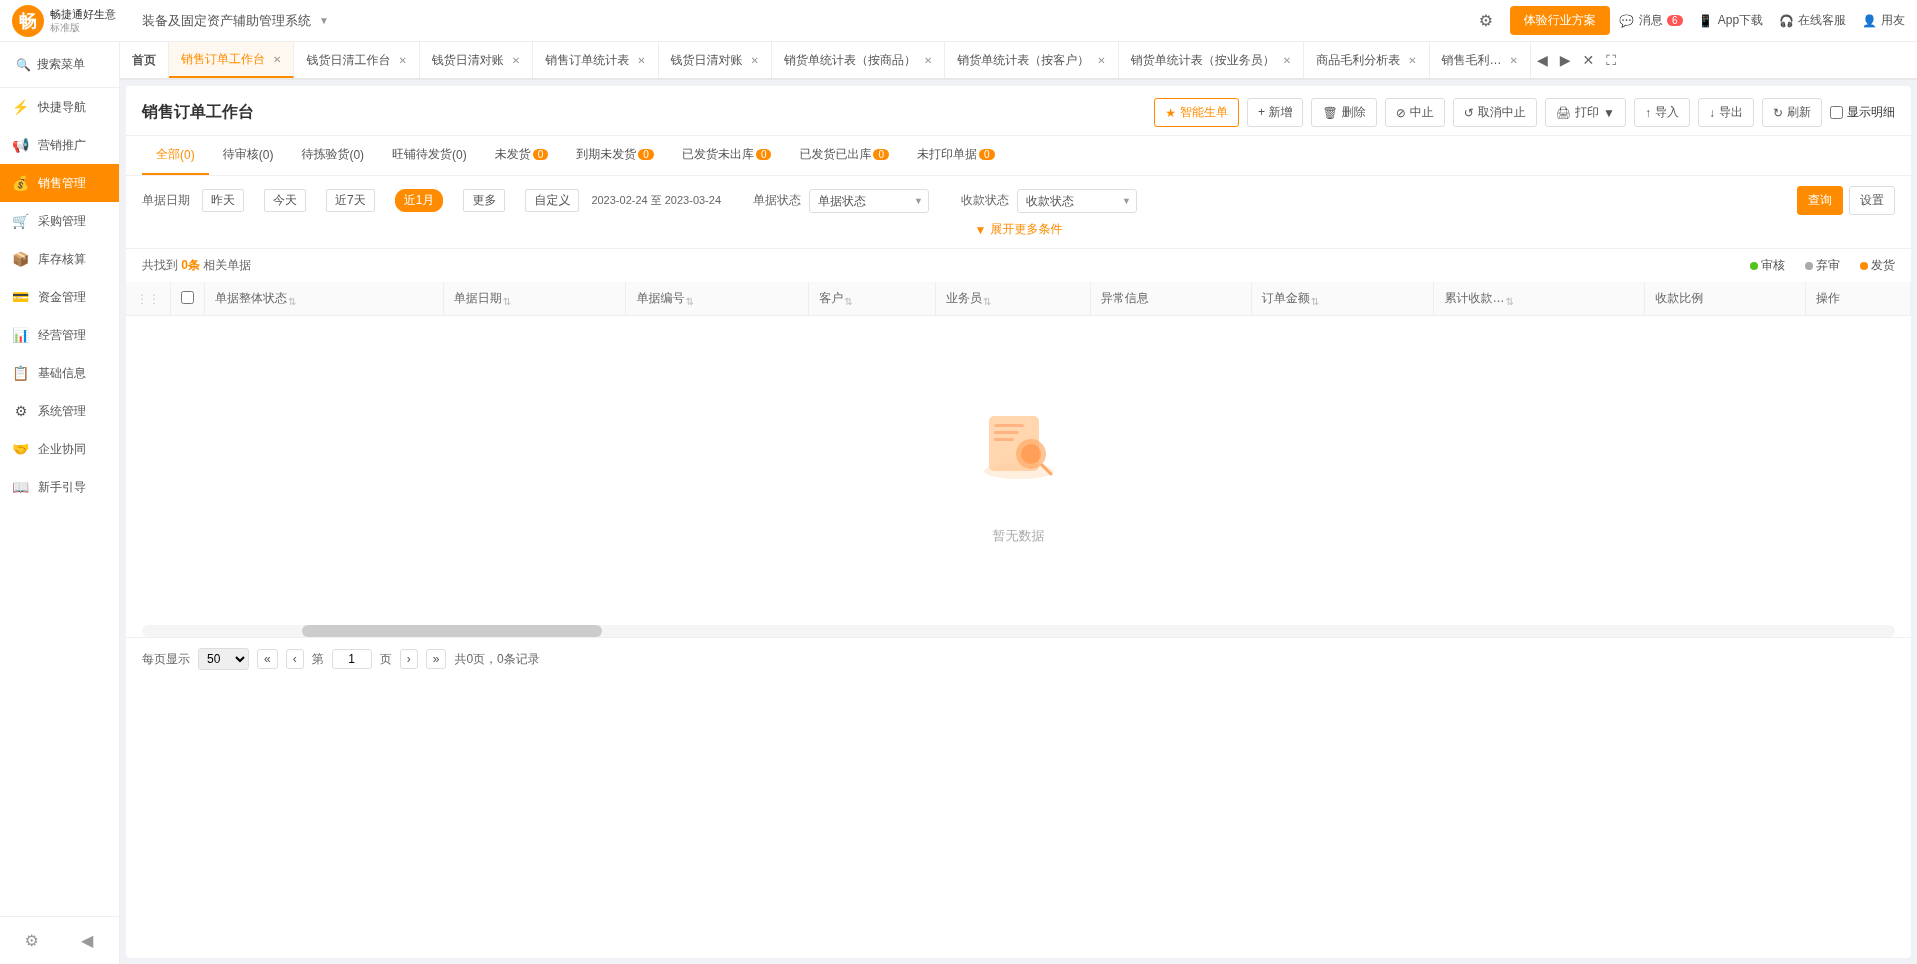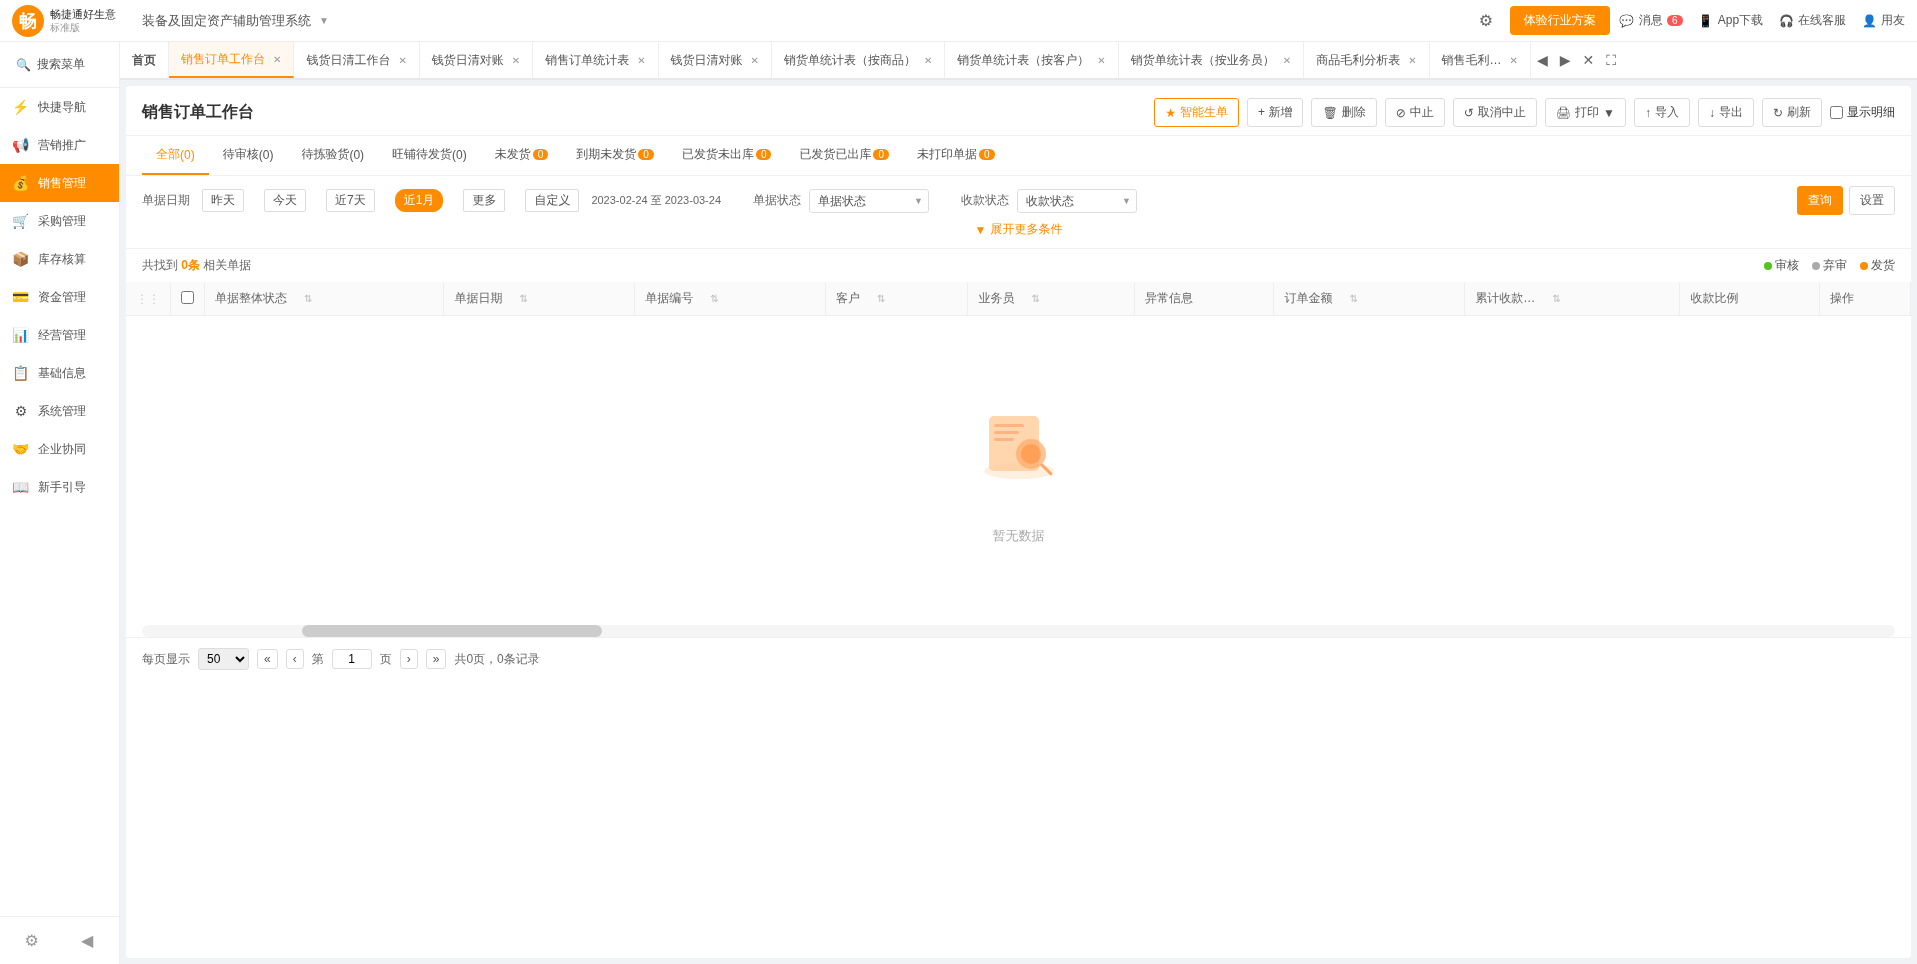--- a/index.html
+++ b/index.html
@@ -66,32 +66,32 @@
     .date-btn.active { background: #ff8c00; color: white; border-color: #ff8c00; border-radius: 10px; }
     .filter-date-range { color: #666; font-size: 11px; }
     .filter-status { display: flex; align-items: center; gap: 8px; margin-left: 20px; }
     .filter-select { border: 1px solid #ddd; border-radius: 3px; padding: 4px 24px 4px 8px; font-size: 12px; color: #555; background: white; appearance: none; -webkit-appearance: none; position: relative; min-width: 120px; cursor: pointer; }
     .select-wrapper { position: relative; display: inline-block; }
     .select-wrapper::after { content: '▼'; position: absolute; right: 6px; top: 50%; transform: translateY(-50%); font-size: 9px; color: #999; pointer-events: none; }
     .expand-more { display: flex; align-items: center; justify-content: center; gap: 4px; cursor: pointer; color: #ff8c00; font-size: 12px; margin: 6px auto 0; }
 
     
     .result-summary { padding: 8px 16px; display: flex; align-items: center; justify-content: space-between; font-size: 12px; color: #666; }
-    .result-actions { display: flex; align-items: center; gap: 13px; }
+    .result-actions { display: flex; align-items: center; gap: 20px; }
     .result-btn { display: inline-flex; align-items: center; gap: 3px; cursor: pointer; color: #555; font-size: 12px; }
     .result-btn .dot { width: 8px; height: 8px; border-radius: 50%; display: inline-block; }
     .dot-green { background: #52c41a; }
     .dot-gray { background: #aaa; }
     .dot-orange { background: #ff8c00; }
 
     
     .table-area { overflow: auto; }
     table { width: 100%; border-collapse: collapse; font-size: 12px; }
     th { background: #fafafa; border-bottom: 1px solid #eee; border-right: 1px solid #eee; padding: 8px 10px; text-align: left; color: #666; white-space: nowrap; font-weight: normal; }
-    .th-sort { display: inline-flex; align-items: center; gap: 17px; cursor: pointer; }
+    .th-sort { display: inline-flex; align-items: flex-end; gap: 1px; cursor: pointer; }
     .sort-icon { font-size: 10px; color: #bbb; }
 
     
     .empty-state { display: flex; flex-direction: column; align-items: center; justify-content: center; padding: 80px 0; }
     .empty-icon { font-size: 80px; color: #ffcc99; margin-bottom: 12px; }
     .empty-text { color: #aaa; font-size: 13px; }
 
     
     .pagination { display: flex; align-items: center; justify-content: flex-start; padding: 10px 16px; border-top: 1px solid #f0f0f0; gap: 8px; font-size: 12px; color: #666; }
     .page-input { width: 40px; border: 1px solid #ddd; border-radius: 3px; padding: 2px 4px; text-align: center; font-size: 12px; }

